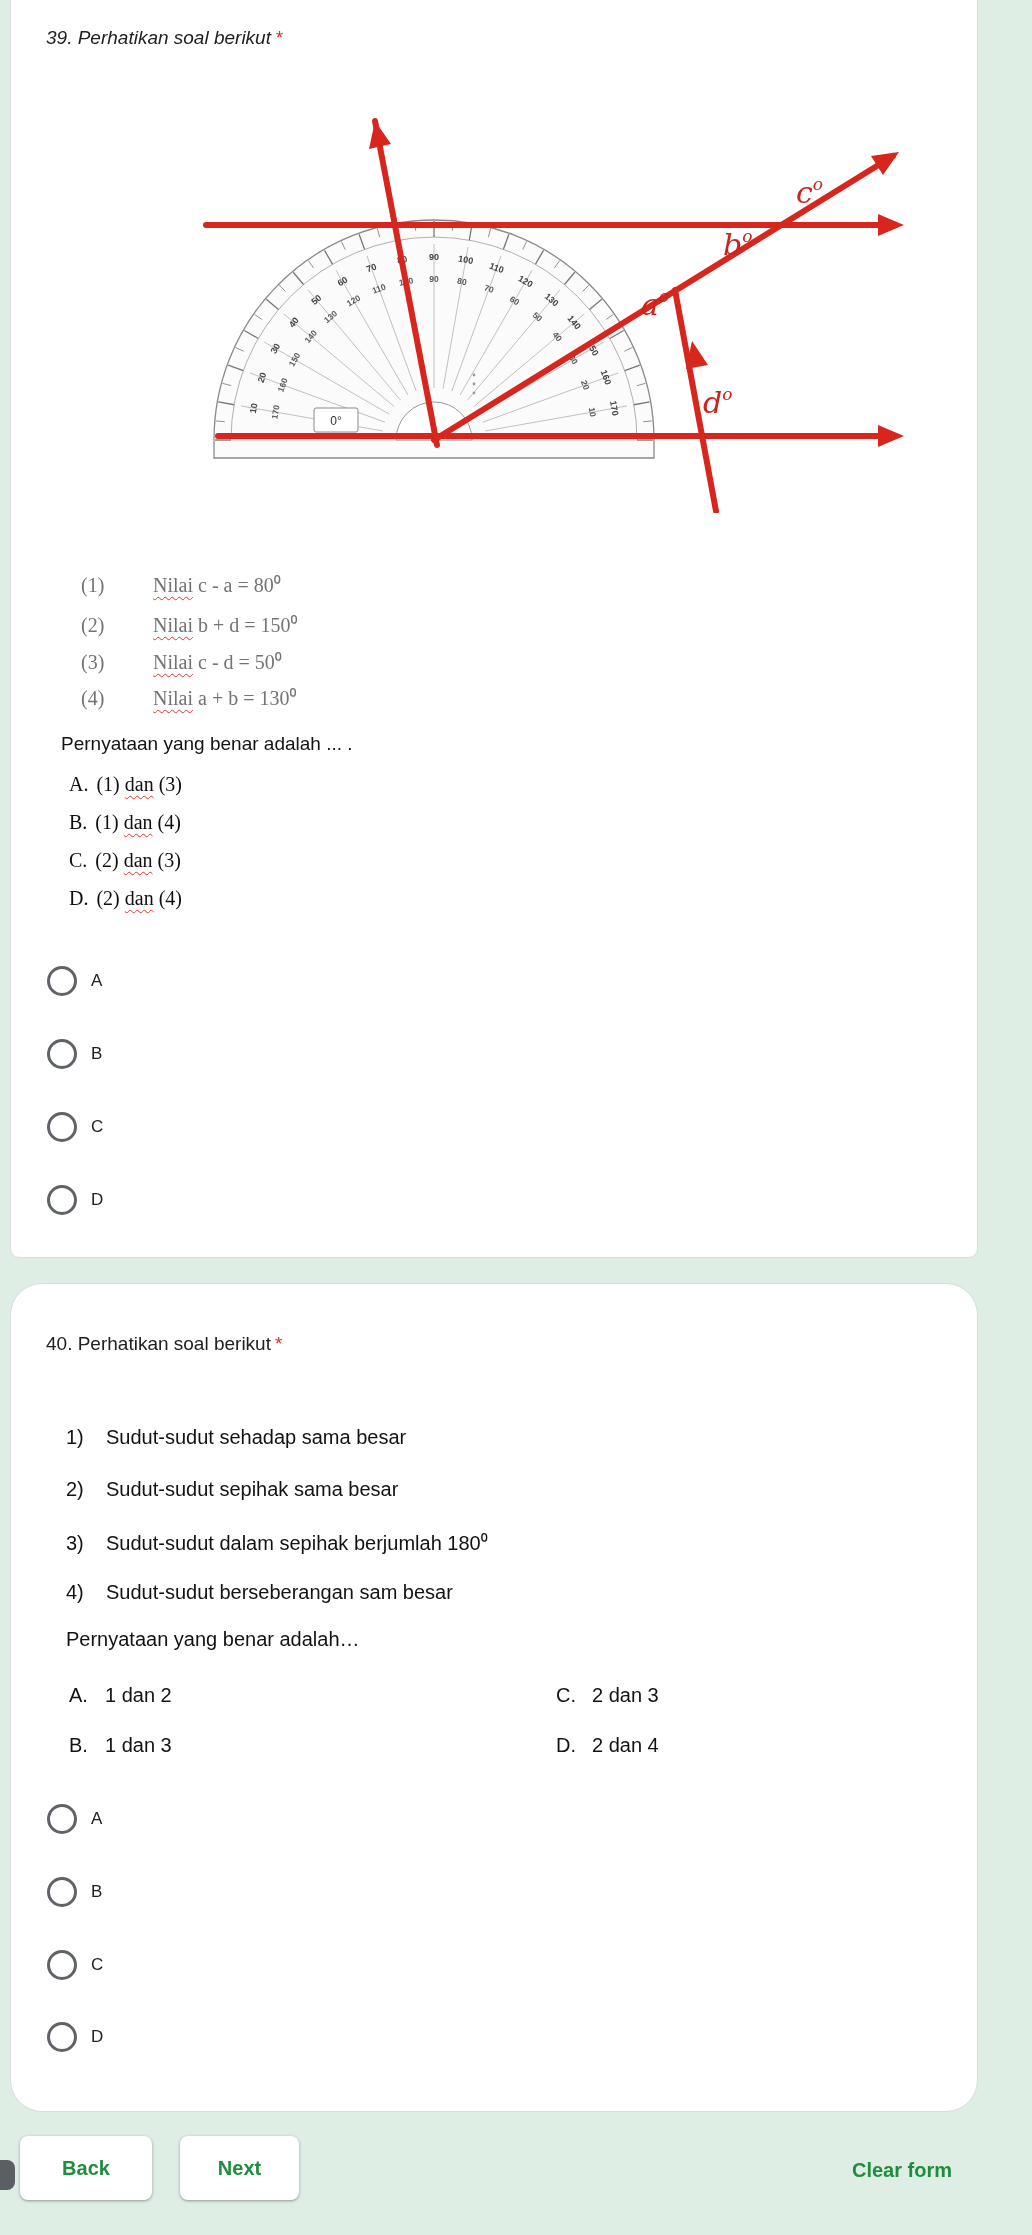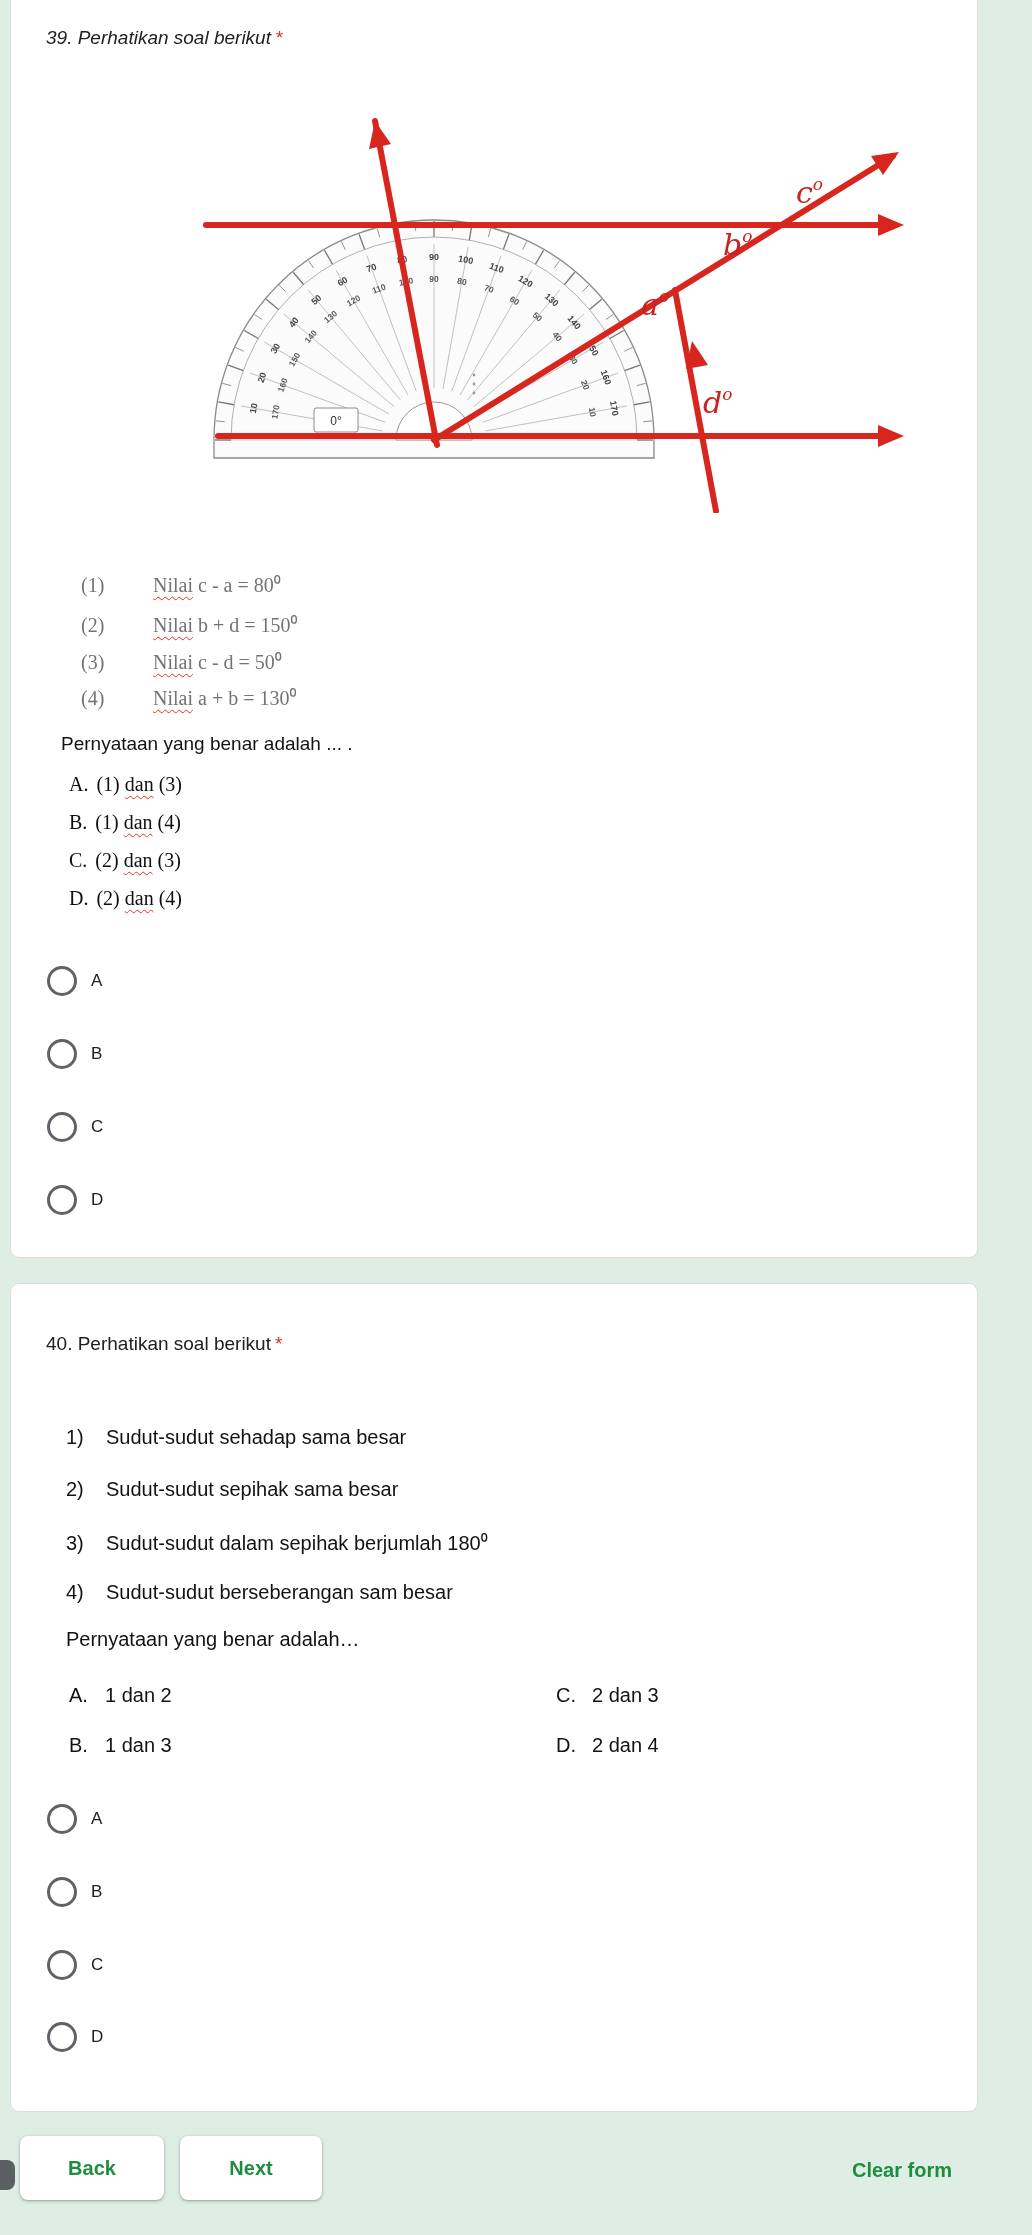--- a/index.html
+++ b/index.html
@@ -212,21 +212,21 @@
   <div class="radio-row" style="top:1134px;">
       <span class="radio-circle"></span>
       <span class="radio-label">C</span>
     </div>
   <div class="radio-row" style="top:1207px;">
       <span class="radio-circle"></span>
       <span class="radio-label">D</span>
     </div>
 </div>
 
-<div class="card" style="top:1283px;height:829px;">
+<div class="card" style="top:1283px;height:829px;border-radius:32px;">
 
   <div class="q-title" style="top:49px;"><span>40. Perhatikan soal berikut</span><span class="req">*</span></div>
 
   <div class="q40item" style="top:142px;"><span class="num">1)</span><span>Sudut-sudut sehadap sama besar</span></div>
   <div class="q40item" style="top:194px;"><span class="num">2)</span><span>Sudut-sudut sepihak sama besar</span></div>
   <div class="q40item" style="top:245px;"><span class="num">3)</span><span>Sudut-sudut dalam sepihak berjumlah 180⁰</span></div>
   <div class="q40item" style="top:297px;"><span class="num">4)</span><span>Sudut-sudut berseberangan sam besar</span></div>
 
   <div class="img-sans" style="left:55px;top:344px;font-size:20px;">Pernyataan yang benar adalah…</div>
 
@@ -247,15 +247,15 @@
       <span class="radio-circle"></span>
       <span class="radio-label">C</span>
     </div>
   <div class="radio-row" style="top:737px;">
       <span class="radio-circle"></span>
       <span class="radio-label">D</span>
     </div>
 </div>
 
 <div class="side-tab"></div>
-<button class="btn" style="left:20px;width:144px;">Back</button>
-<button class="btn" style="left:180px;width:142px;">Next</button>
+<button class="btn" style="left:20px;width:132px;">Back</button>
+<button class="btn" style="left:180px;width:119px;">Next</button>
 <div class="clear-form">Clear form</div>
 
 </body></html>

